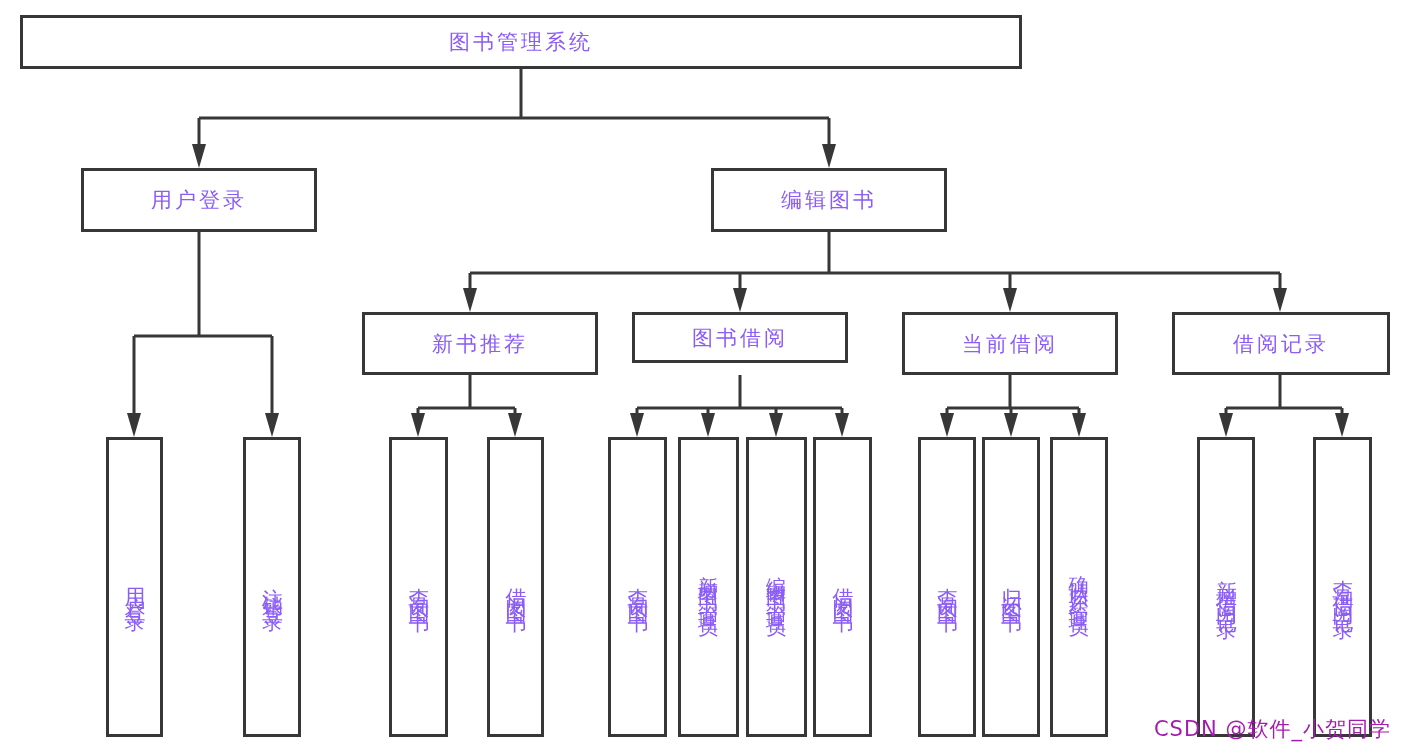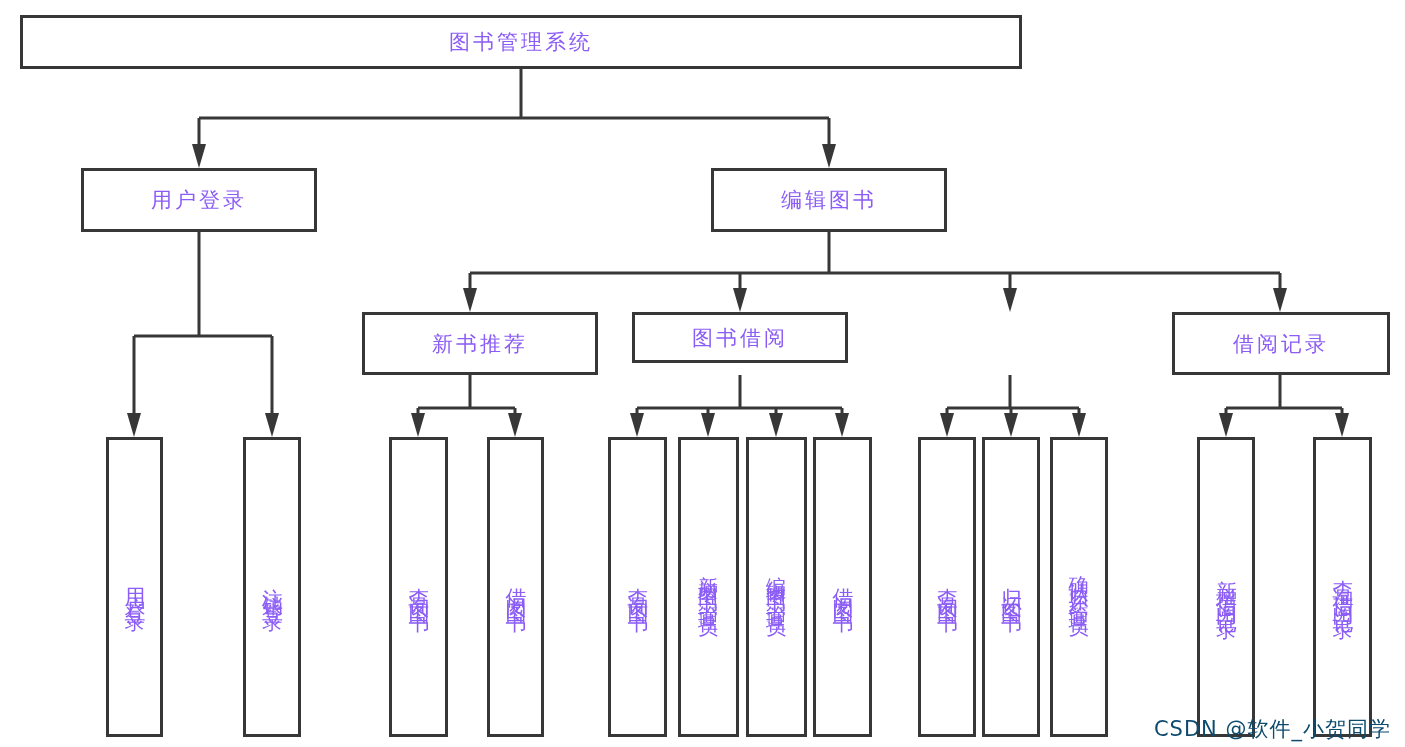--- a/index.html
+++ b/index.html
@@ -38,21 +38,21 @@
   }
   .node.v.long .label{
     letter-spacing:6px;
     font-size:20px;
   }
   .watermark{
     position:absolute;
     right:14px;
     bottom:4px;
     z-index:5;
-    color:#0c4a6e;
+    color:#a21caf;
     font-size:21px;
     letter-spacing:1px;
   }
 </style>
 </head>
 <body>
 
 <div id="stage">
 
   <svg class="connectors" width="1405" height="747" viewBox="0 0 1405 747">
@@ -98,20 +98,23 @@
   <div class="node h" style="left:711px;top:168px;width:236px;height:64px">
     <span class="label">编辑图书</span>
   </div>
 
   <div class="node h" style="left:362px;top:312px;width:236px;height:63px">
     <span class="label">新书推荐</span>
   </div>
   <div class="node h" style="left:632px;top:312px;width:216px;height:51px">
     <span class="label">图书借阅</span>
   </div>
+  <div class="node h" style="left:902px;top:312px;width:216px;height:63px">
+    <span class="label">当前借阅</span>
+  </div>
   <div class="node h" style="left:1172px;top:312px;width:218px;height:63px">
     <span class="label">借阅记录</span>
   </div>
 
   <div class="node v" style="left:106px;top:437px;width:57px;height:300px">
     <span class="label">用户登录</span>
   </div>
   <div class="node v" style="left:243px;top:437px;width:58px;height:300px">
     <span class="label">注销登录</span>
   </div>

